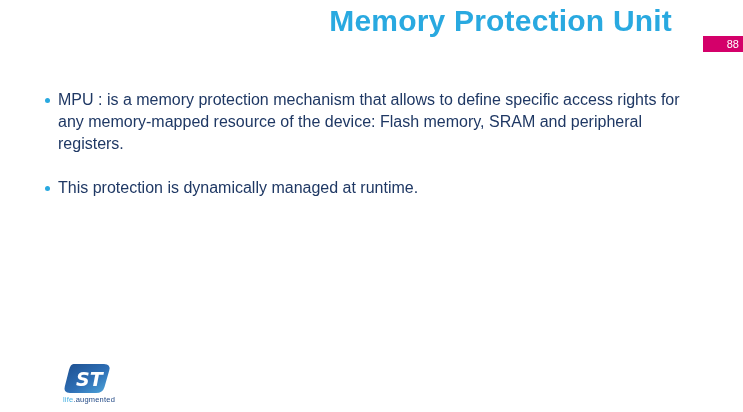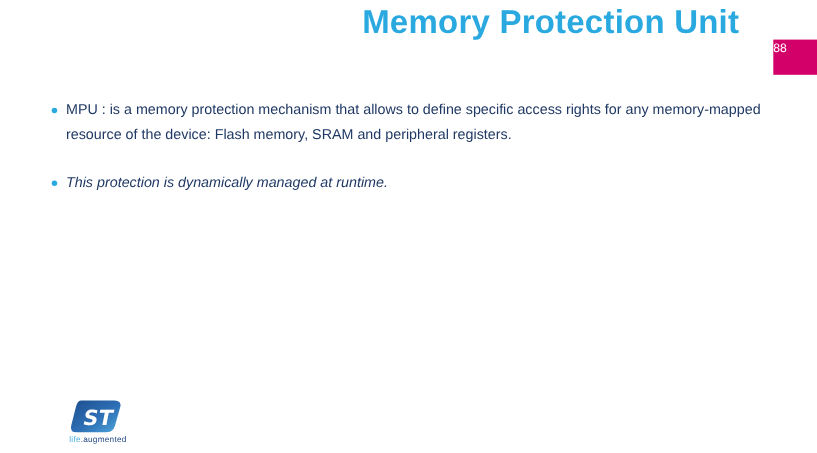--- a/index.html
+++ b/index.html
@@ -20,44 +20,43 @@
     font-weight: 700;
     color: #29A9E0;
     letter-spacing: 0.2px;
     white-space: nowrap;
   }
   .page-badge {
     position: absolute;
     top: 36px;
     right: 0;
     width: 40px;
-    height: 32px;
+    height: 16px;
     background: #D4006A;
     color: #ffffff;
     font-size: 11px;
     line-height: 16px;
-    text-align: left;
+    text-align: right;
     padding-right: 4px;
     box-sizing: border-box;
   }
   .content {
     position: absolute;
     top: 89px;
     left: 45px;
     width: 665px;
   }
   .bullet {
     display: flex;
     align-items: flex-start;
     color: #1F3864;
-    font-size: 13px;
+    font-size: 16px;
     line-height: 22px;
-    justify-content: center;
   }
-  .bullet + .bullet { margin-top: 22px; font-style: italic; }
+  .bullet + .bullet { margin-top: 22px; }
   .bullet-dot {
     flex: none;
     width: 5px;
     height: 5px;
     border-radius: 50%;
     background: #29A9E0;
     margin: 9px 8px 0 0;
   }
   .bullet-text { width: 648px; }
   .logo {

